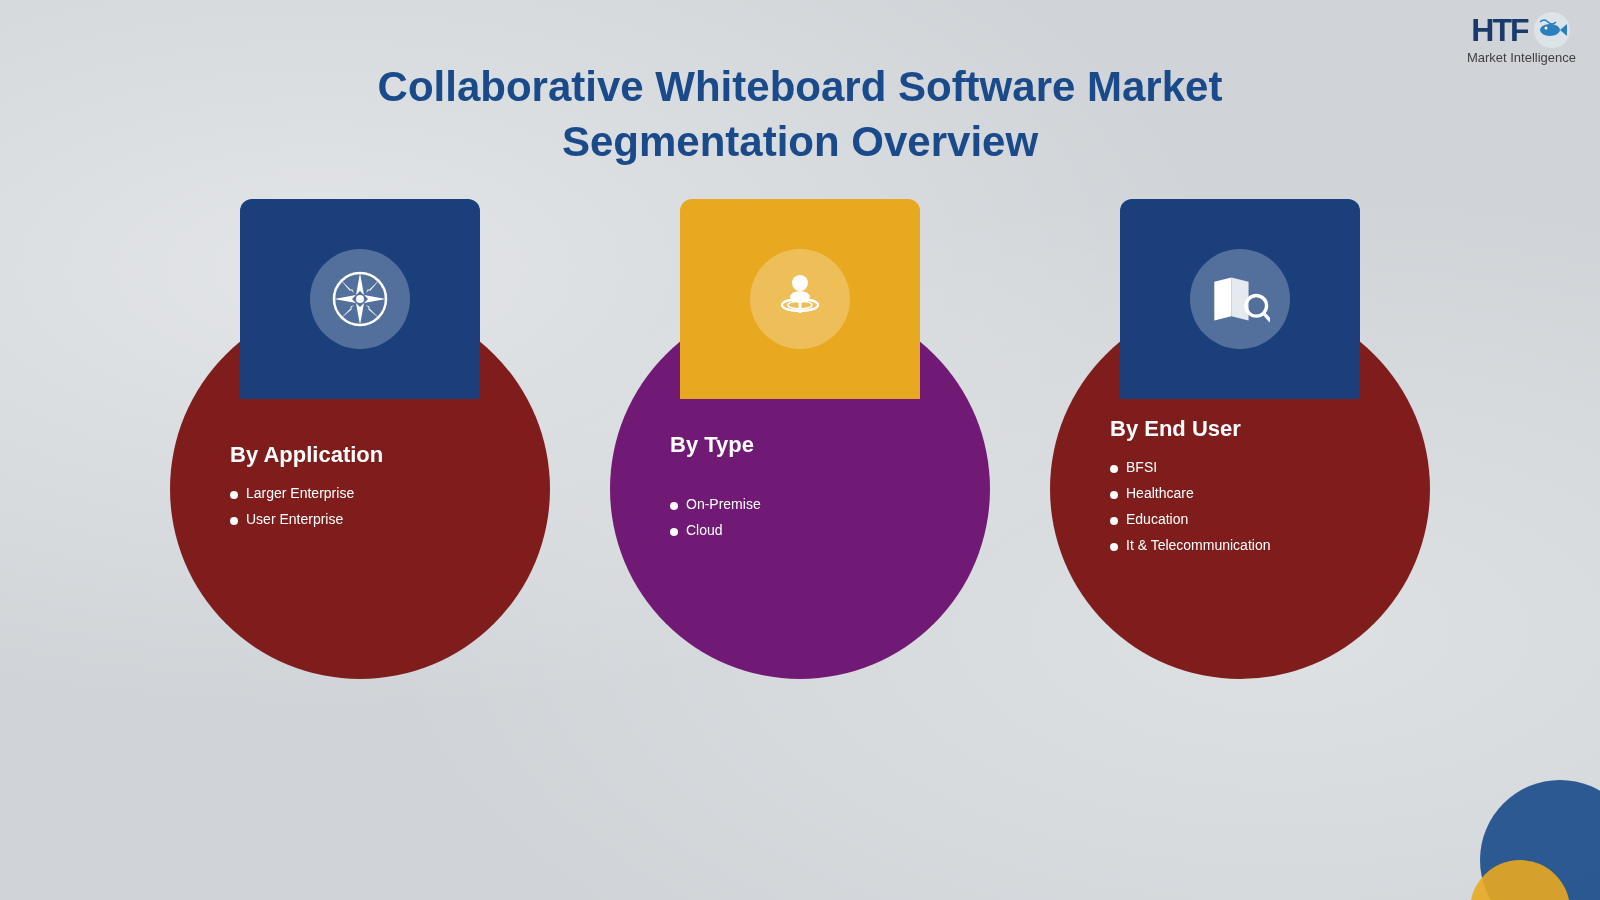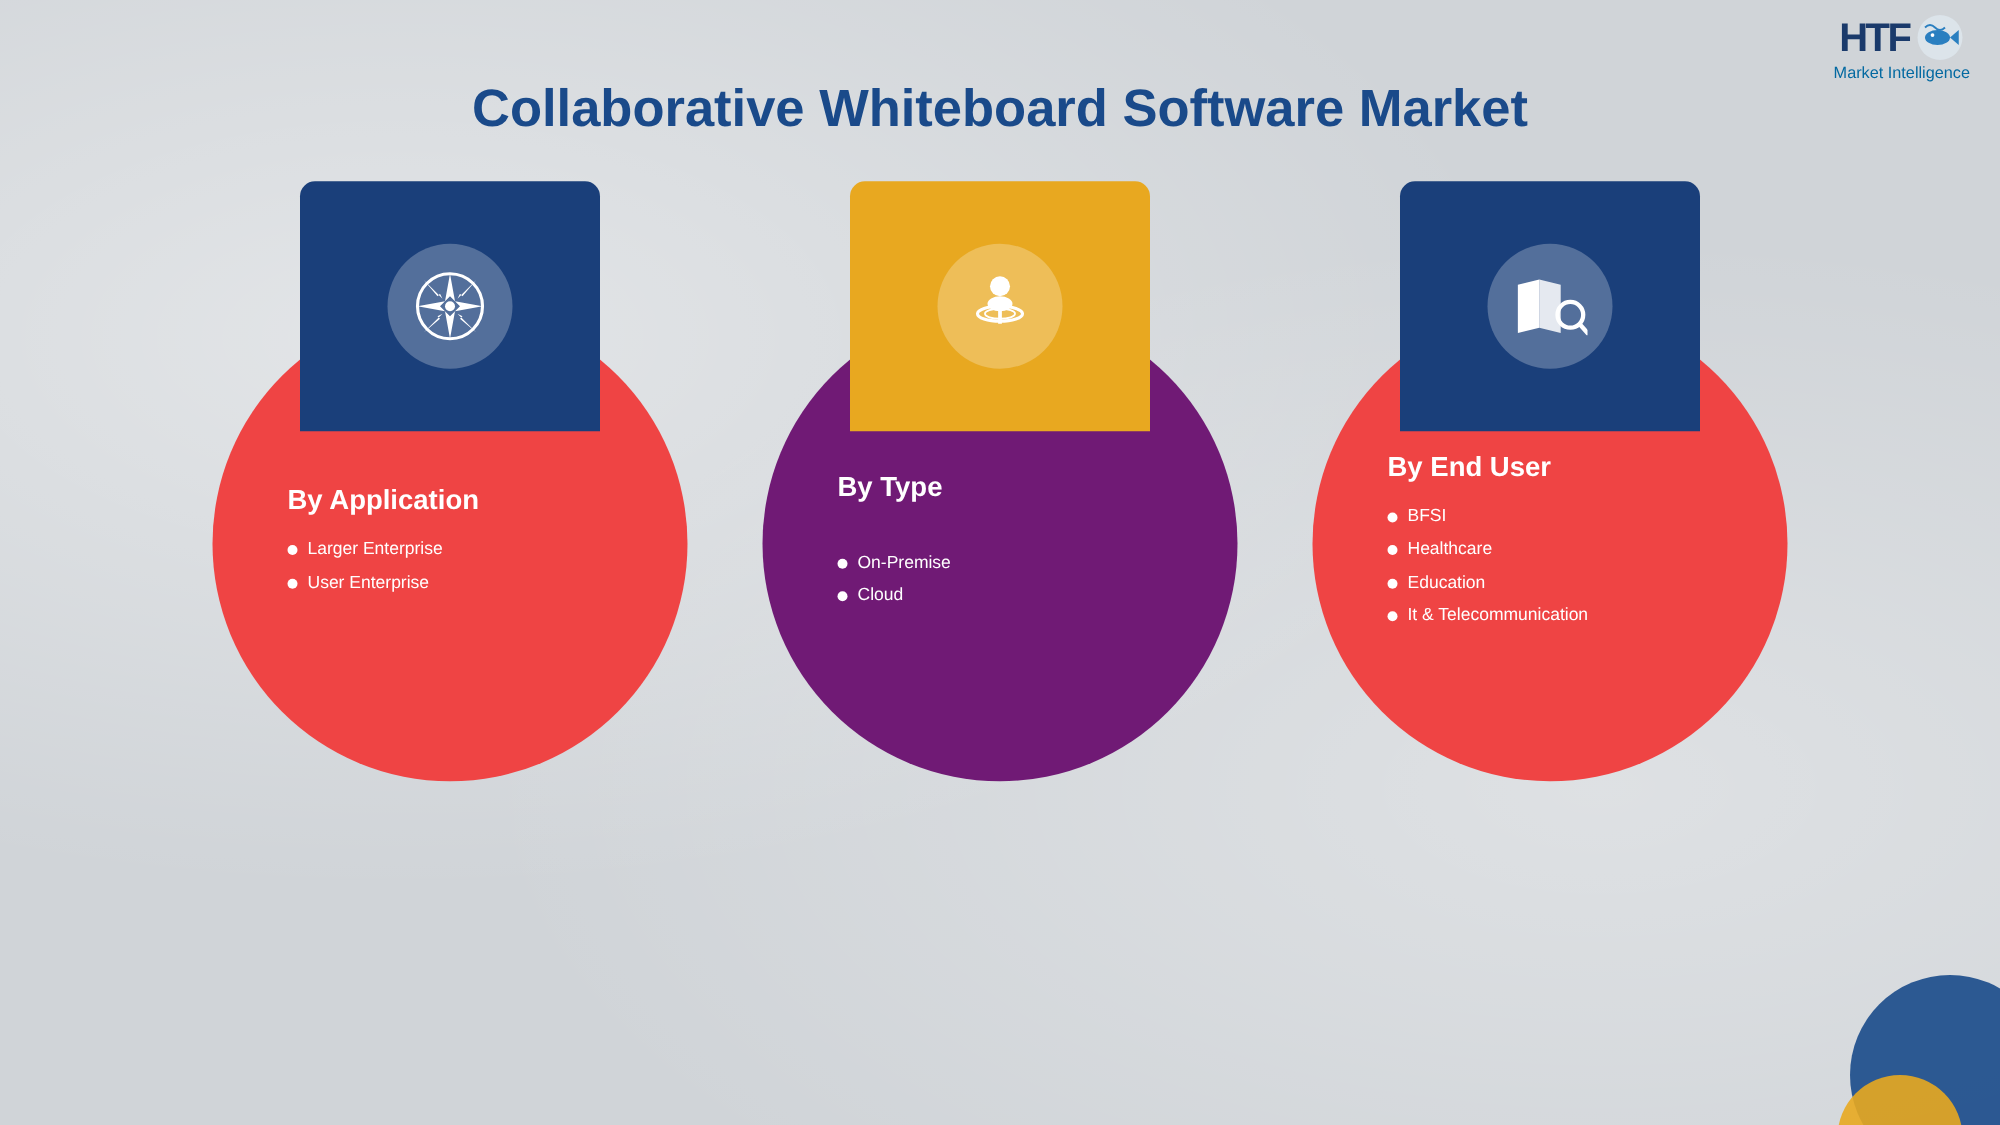--- a/index.html
+++ b/index.html
@@ -69,21 +69,21 @@
       margin-top: -100px;
       display: flex;
       flex-direction: column;
       align-items: flex-start;
       justify-content: center;
       padding: 40px 40px 40px 60px;
       position: relative;
       z-index: 1;
     }
 
-    .card-circle.blue { background: #ef4444; }
+    .card-circle.blue { background: #7f1d1d; }
     .card-circle.gold { background: #701a75; gap: 21px; }
 
     
     .icon-circle {
       width: 100px;
       height: 100px;
       border-radius: 50%;
       background: rgba(255,255,255,0.25);
       display: flex;
       align-items: center;
@@ -148,21 +148,21 @@
 
     .htf-letters {
       font-size: 32px;
       font-weight: 900;
       color: #1a3a6b;
       letter-spacing: -2px;
     }
 
     .market-intel {
       font-size: 13px;
-      color: #0369a1;
+      color: #404040;
       font-weight: 500;
       text-align: center;
     }
   </style>
 </head>
 <body>
 
 <div class="logo-area">
   <div class="htf-logo-container">
     <span class="htf-letters">HTF</span>
@@ -176,20 +176,21 @@
 
       <path d="M8 12 Q12 8 16 12 Q20 16 24 12" stroke="#2a7fc0" stroke-width="1.5" fill="none"></path>
     </svg>
   </div>
   <div class="market-intel">Market Intelligence</div>
 </div>
 
 <div class="title-section">
   <div class="main-title">
     <div>Collaborative Whiteboard Software Market</div>
+    <div>Segmentation Overview</div>
   </div>
 </div>
 
 <div class="cards-container">
 
   <div class="segment-card">
     <div class="card-rect blue">
       <div class="icon-circle">
 
         <svg class="icon-svg" viewBox="0 0 60 60">

